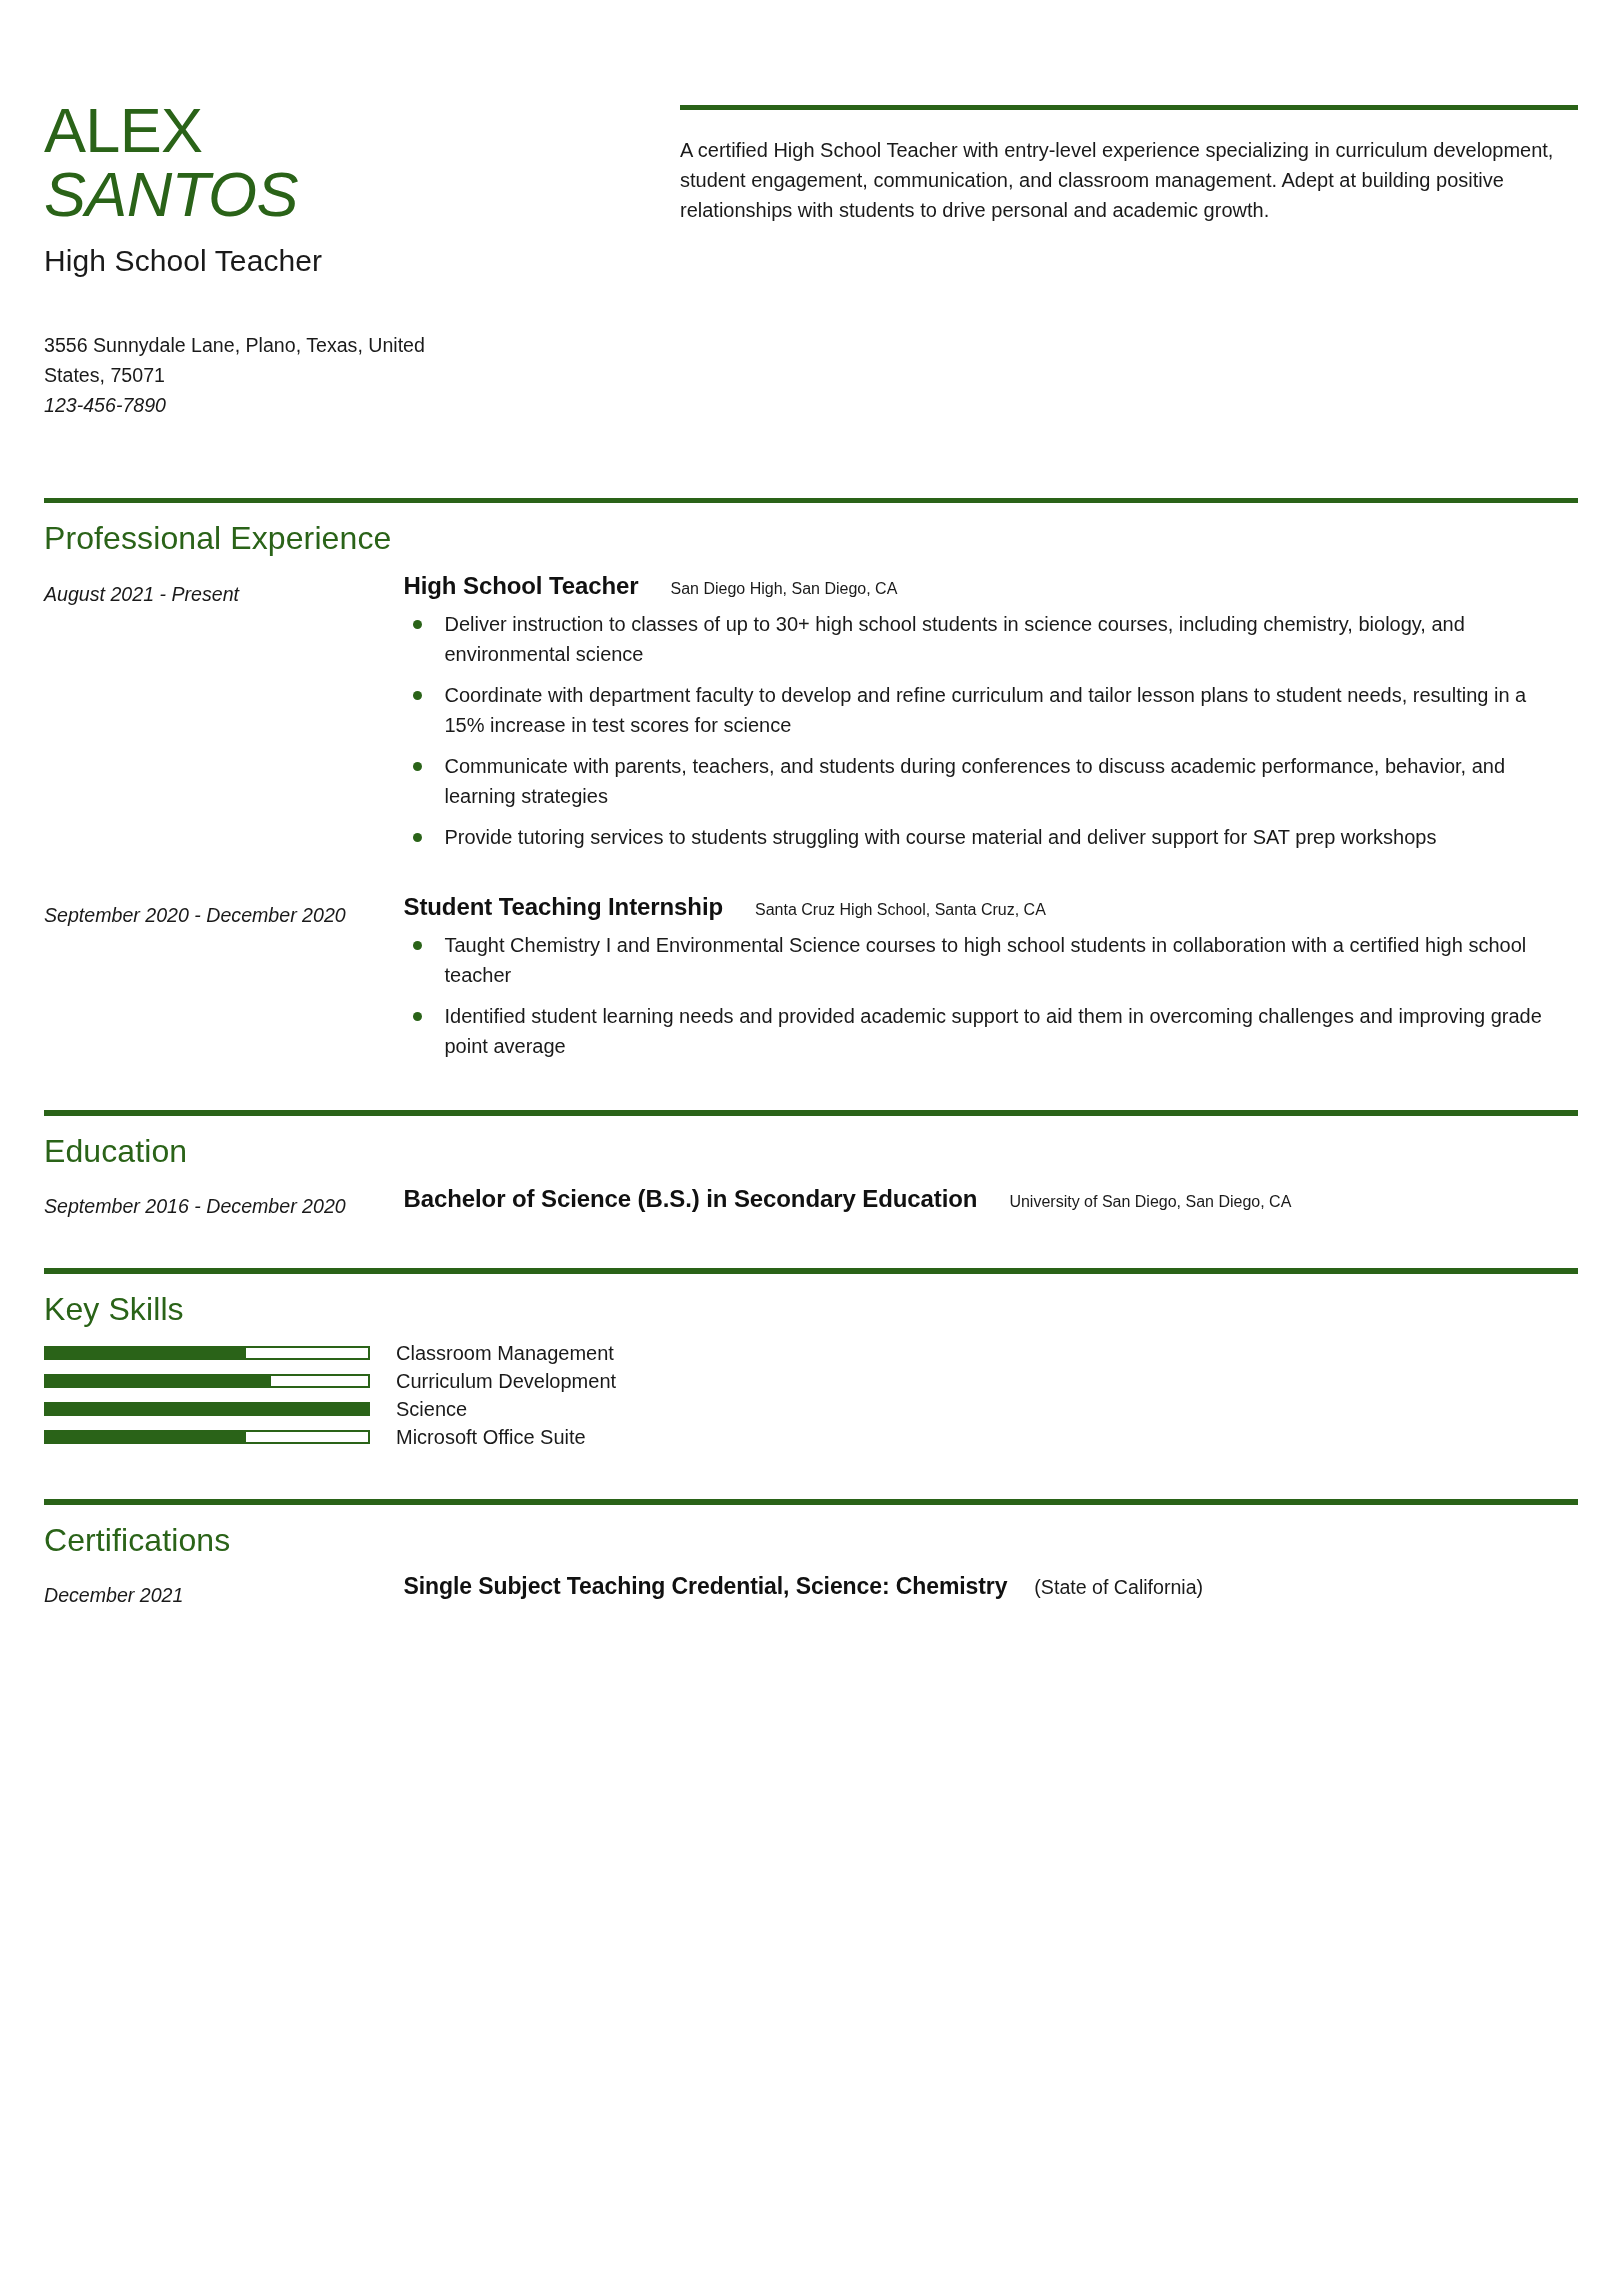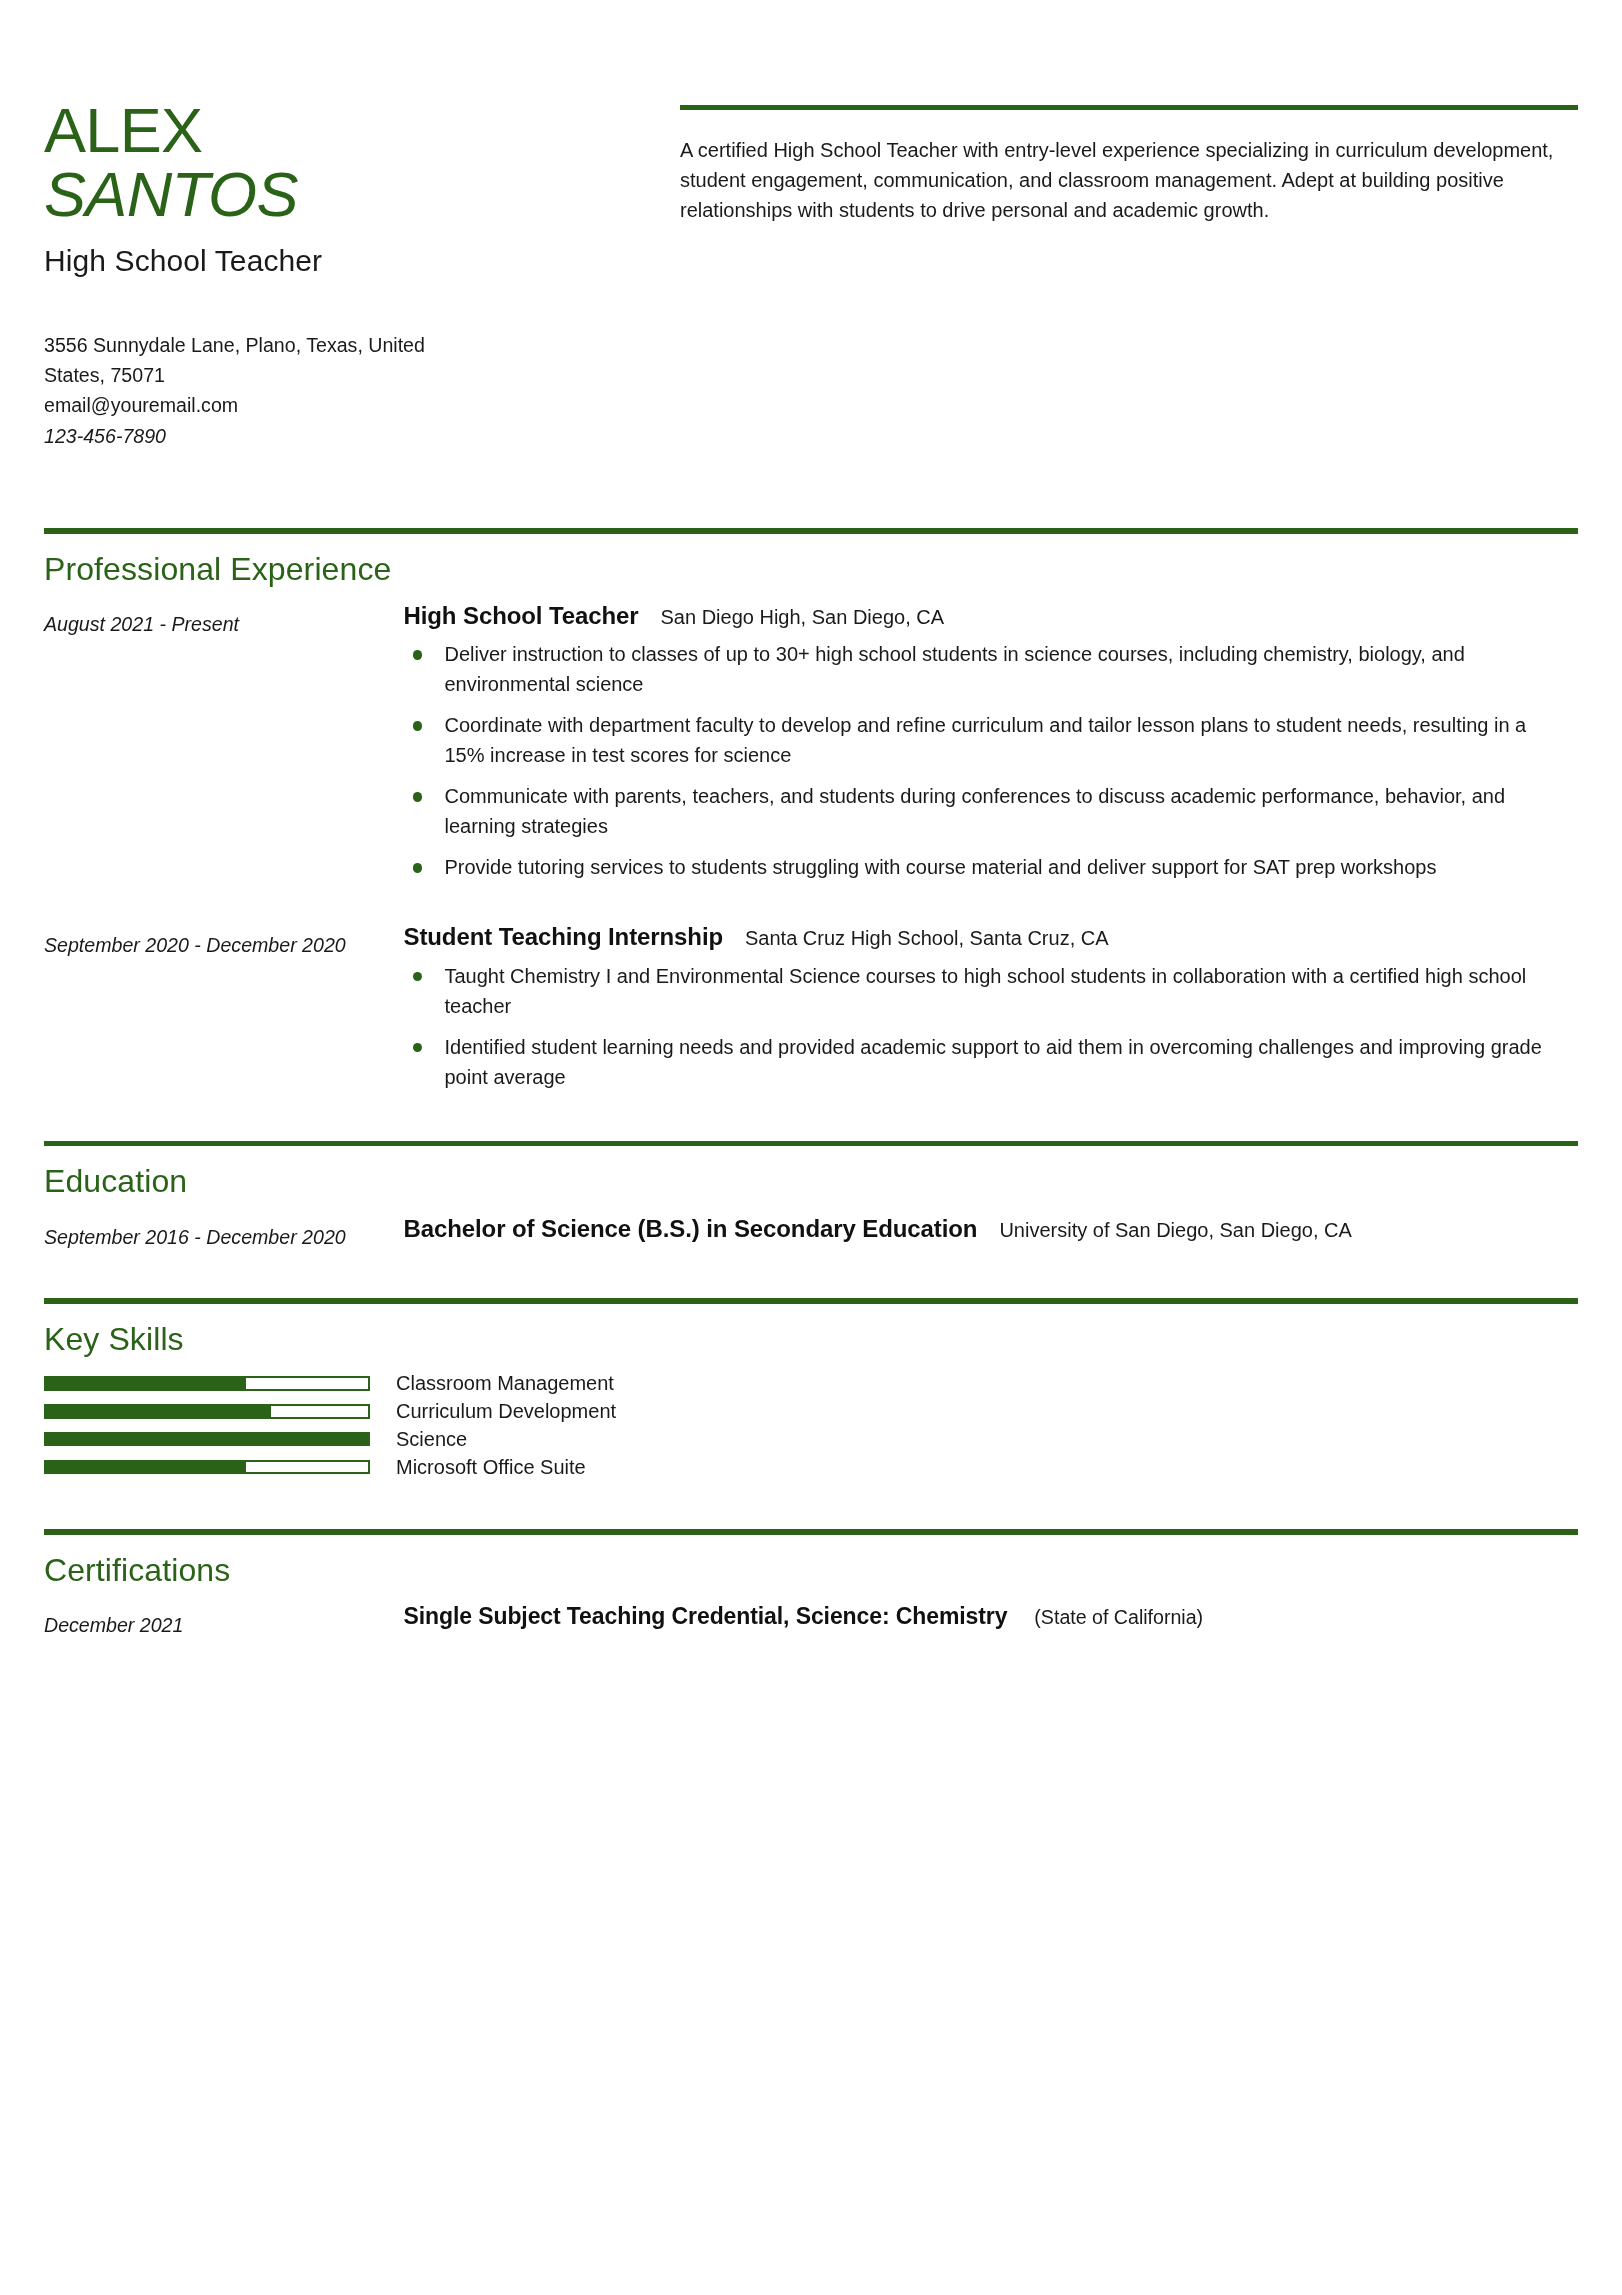--- a/index.html
+++ b/index.html
@@ -106,23 +106,23 @@
     align-items: baseline;
     flex-wrap: wrap;
   }
   .entry-role {
     font-size: 24px;
     font-weight: 700;
     color: #111111;
     letter-spacing: -0.1px;
   }
   .entry-org {
-    font-size: 20px;
-    color: #1a1a1a;
-    margin-left: 22px;
+    font-size: 16px;
+    color: #1a1a1a;
+    margin-left: 32px;
   }
   ul.bullets {
     list-style: none;
     margin: 9.2px 0 0 0;
     padding: 0;
   }
   ul.bullets li {
     position: relative;
     padding-left: 41px;
     font-size: 20px;
@@ -183,21 +183,20 @@
   <div class="header">
     <div class="header-left">
       <div class="name">
         <span>ALEX</span>
         <span class="line2">SANTOS</span>
       </div>
       <div class="job-title">High School Teacher</div>
       <div class="contact">
         <div>3556 Sunnydale Lane, Plano, Texas, United</div>
         <div>States, 75071</div>
-        <div>email@youremail.com</div>
         <div class="phone">123-456-7890</div>
       </div>
     </div>
     <div class="header-right">
       <div class="top-rule"></div>
       <div class="summary">A certified High School Teacher with entry-level experience specializing in curriculum development, student engagement, communication, and classroom management. Adept at building positive relationships with students to drive personal and academic growth.</div>
     </div>
   </div>
 
   <div class="section" style="margin-top:77px;">

